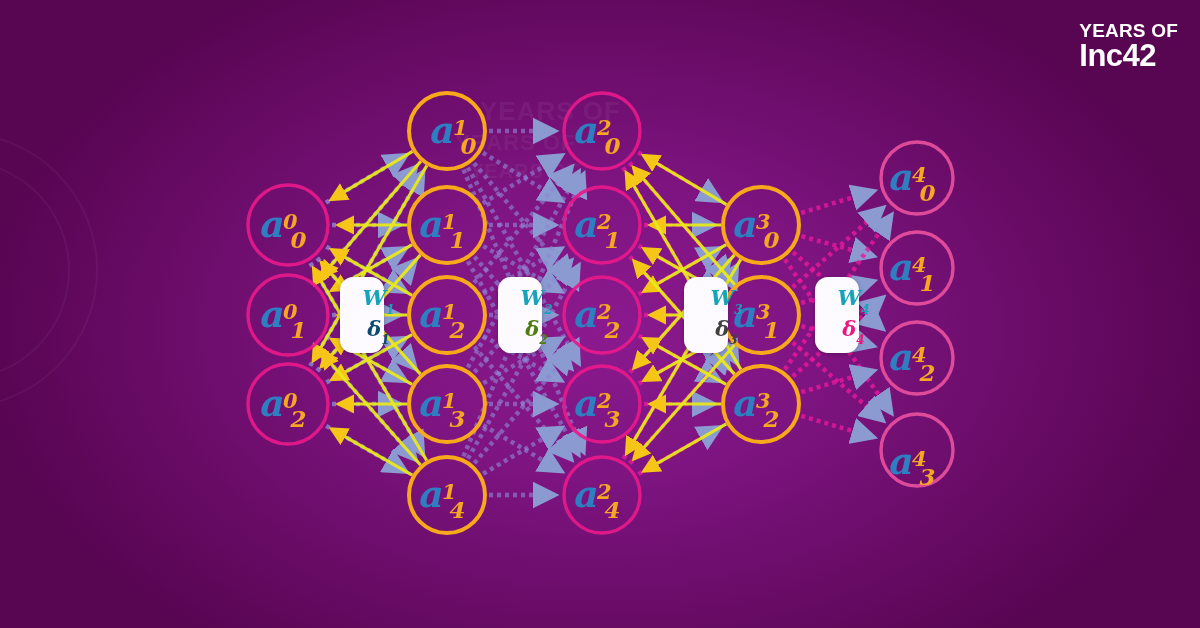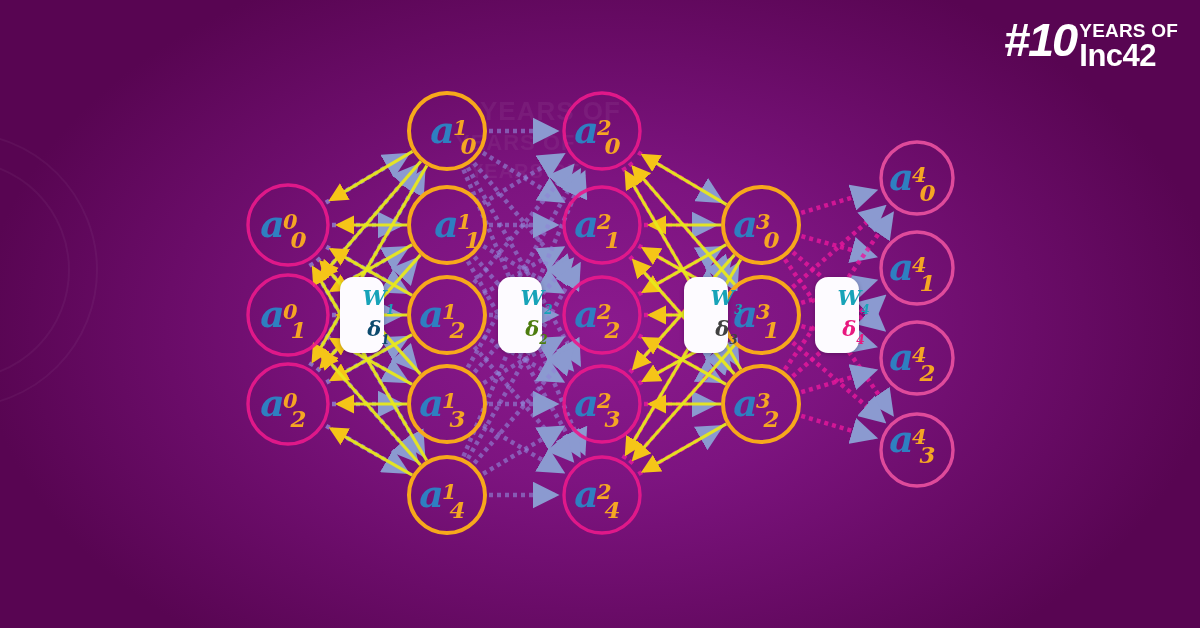--- a/index.html
+++ b/index.html
@@ -225,36 +225,36 @@
         <circle cx="917" cy="358" r="36" fill="none" stroke="#e84f9e" stroke-width="3.4" stroke-opacity="0.92"></circle>
         <circle cx="917" cy="450" r="36" fill="none" stroke="#e84f9e" stroke-width="3.4" stroke-opacity="0.92"></circle>
       </g>
   </svg>
 
   <div id="node-labels">
       <div class="node-label" style="left: 288px; top: 225px;"><span class="base" style="color:#2e7fc1">a</span><span class="sup" style="color:#f5a623">0</span><span class="sub" style="color:#f5a623">0</span></div>
       <div class="node-label" style="left: 288px; top: 315px;"><span class="base" style="color:#2e7fc1">a</span><span class="sup" style="color:#f5a623">0</span><span class="sub" style="color:#f5a623">1</span></div>
       <div class="node-label" style="left: 288px; top: 404px;"><span class="base" style="color:#2e7fc1">a</span><span class="sup" style="color:#f5a623">0</span><span class="sub" style="color:#f5a623">2</span></div>
       <div class="node-label" style="left: 458px; top: 131px;"><span class="base" style="color:#2e7fc1">a</span><span class="sup" style="color:#f5a623">1</span><span class="sub" style="color:#f5a623">0</span></div>
-      <div class="node-label" style="left: 462px; top: 225px;"><span class="base" style="color:#2e7fc1">a</span><span class="sup" style="color:#f5a623">1</span><span class="sub" style="color:#f5a623">1</span></div>
+      <div class="node-label" style="left: 447px; top: 225px;"><span class="base" style="color:#2e7fc1">a</span><span class="sup" style="color:#f5a623">1</span><span class="sub" style="color:#f5a623">1</span></div>
       <div class="node-label" style="left: 447px; top: 315px;"><span class="base" style="color:#2e7fc1">a</span><span class="sup" style="color:#f5a623">1</span><span class="sub" style="color:#f5a623">2</span></div>
       <div class="node-label" style="left: 447px; top: 404px;"><span class="base" style="color:#2e7fc1">a</span><span class="sup" style="color:#f5a623">1</span><span class="sub" style="color:#f5a623">3</span></div>
       <div class="node-label" style="left: 447px; top: 495px;"><span class="base" style="color:#2e7fc1">a</span><span class="sup" style="color:#f5a623">1</span><span class="sub" style="color:#f5a623">4</span></div>
       <div class="node-label" style="left: 602px; top: 131px;"><span class="base" style="color:#2e7fc1">a</span><span class="sup" style="color:#f5a623">2</span><span class="sub" style="color:#f5a623">0</span></div>
       <div class="node-label" style="left: 602px; top: 225px;"><span class="base" style="color:#2e7fc1">a</span><span class="sup" style="color:#f5a623">2</span><span class="sub" style="color:#f5a623">1</span></div>
       <div class="node-label" style="left: 602px; top: 315px;"><span class="base" style="color:#2e7fc1">a</span><span class="sup" style="color:#f5a623">2</span><span class="sub" style="color:#f5a623">2</span></div>
       <div class="node-label" style="left: 602px; top: 404px;"><span class="base" style="color:#2e7fc1">a</span><span class="sup" style="color:#f5a623">2</span><span class="sub" style="color:#f5a623">3</span></div>
       <div class="node-label" style="left: 602px; top: 495px;"><span class="base" style="color:#2e7fc1">a</span><span class="sup" style="color:#f5a623">2</span><span class="sub" style="color:#f5a623">4</span></div>
       <div class="node-label" style="left: 761px; top: 225px;"><span class="base" style="color:#2e7fc1">a</span><span class="sup" style="color:#f5a623">3</span><span class="sub" style="color:#f5a623">0</span></div>
       <div class="node-label" style="left: 761px; top: 315px;"><span class="base" style="color:#2e7fc1">a</span><span class="sup" style="color:#f5a623">3</span><span class="sub" style="color:#f5a623">1</span></div>
       <div class="node-label" style="left: 761px; top: 404px;"><span class="base" style="color:#2e7fc1">a</span><span class="sup" style="color:#f5a623">3</span><span class="sub" style="color:#f5a623">2</span></div>
       <div class="node-label" style="left: 917px; top: 178px;"><span class="base" style="color:#2e7fc1">a</span><span class="sup" style="color:#f5a623">4</span><span class="sub" style="color:#f5a623">0</span></div>
       <div class="node-label" style="left: 917px; top: 268px;"><span class="base" style="color:#2e7fc1">a</span><span class="sup" style="color:#f5a623">4</span><span class="sub" style="color:#f5a623">1</span></div>
       <div class="node-label" style="left: 917px; top: 358px;"><span class="base" style="color:#2e7fc1">a</span><span class="sup" style="color:#f5a623">4</span><span class="sub" style="color:#f5a623">2</span></div>
-      <div class="node-label" style="left: 917px; top: 440px;"><span class="base" style="color:#2e7fc1">a</span><span class="sup" style="color:#f5a623">4</span><span class="sub" style="color:#f5a623">3</span></div>
+      <div class="node-label" style="left: 917px; top: 462px;"><span class="base" style="color:#2e7fc1">a</span><span class="sup" style="color:#f5a623">4</span><span class="sub" style="color:#f5a623">3</span></div>
     </div>
   <div id="weight-boxes">
       <div class="wbox" style="left: 362px; top: 315px;">
         <span class="w" style="color:#17a3b8">W<span class="idx">1</span></span>
         <span class="d" style="color:#0c4a6e">δ<span class="idx">1</span></span>
       </div>
       <div class="wbox" style="left: 520px; top: 315px;">
         <span class="w" style="color:#17a3b8">W<span class="idx">2</span></span>
         <span class="d" style="color:#4d7c0f">δ<span class="idx">2</span></span>
       </div>
@@ -262,20 +262,19 @@
         <span class="w" style="color:#17a3b8">W<span class="idx">3</span></span>
         <span class="d" style="color:#404040">δ<span class="idx">3</span></span>
       </div>
       <div class="wbox" style="left: 837px; top: 315px;">
         <span class="w" style="color:#17a3b8">W<span class="idx">4</span></span>
         <span class="d" style="color:#e8187f">δ<span class="idx">4</span></span>
       </div>
     </div>
 
   <div id="brand">
-    <span class="hash">#10</span>
     <span class="right">
       <span class="years">YEARS OF</span>
       <span class="inc">Inc42</span>
     </span>
   </div>
 
 </div>
 
 </body></html>

